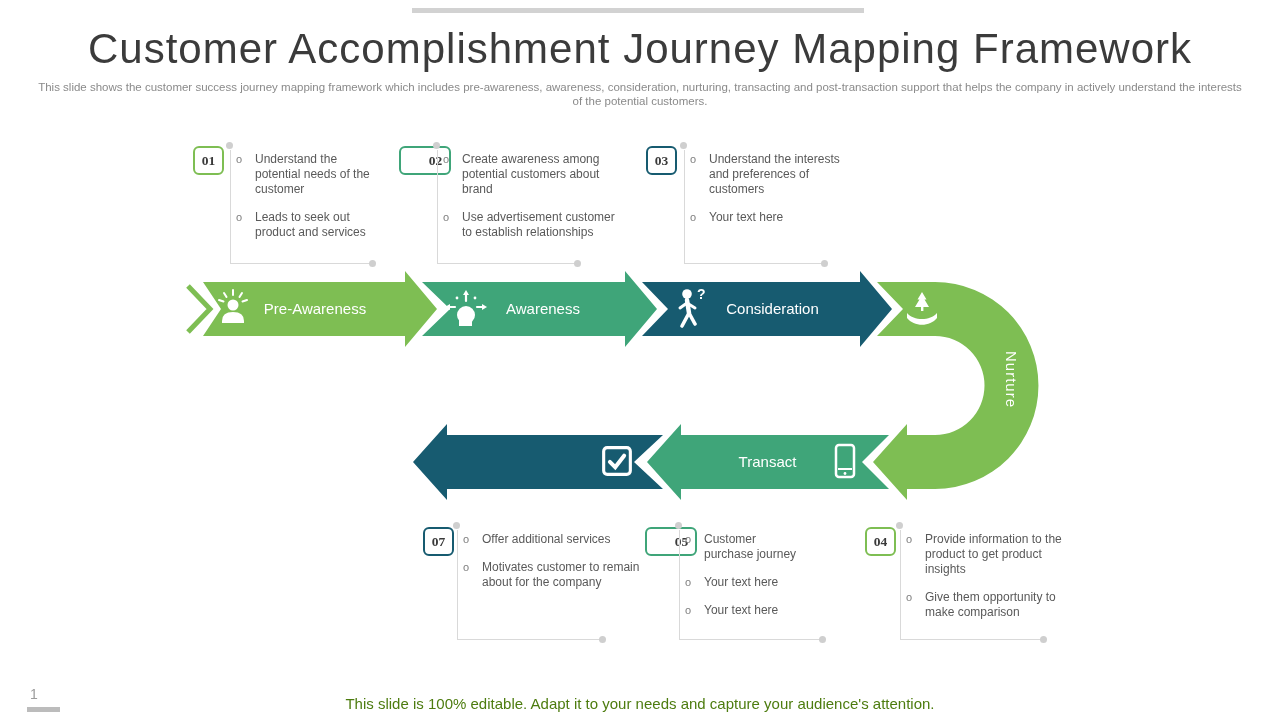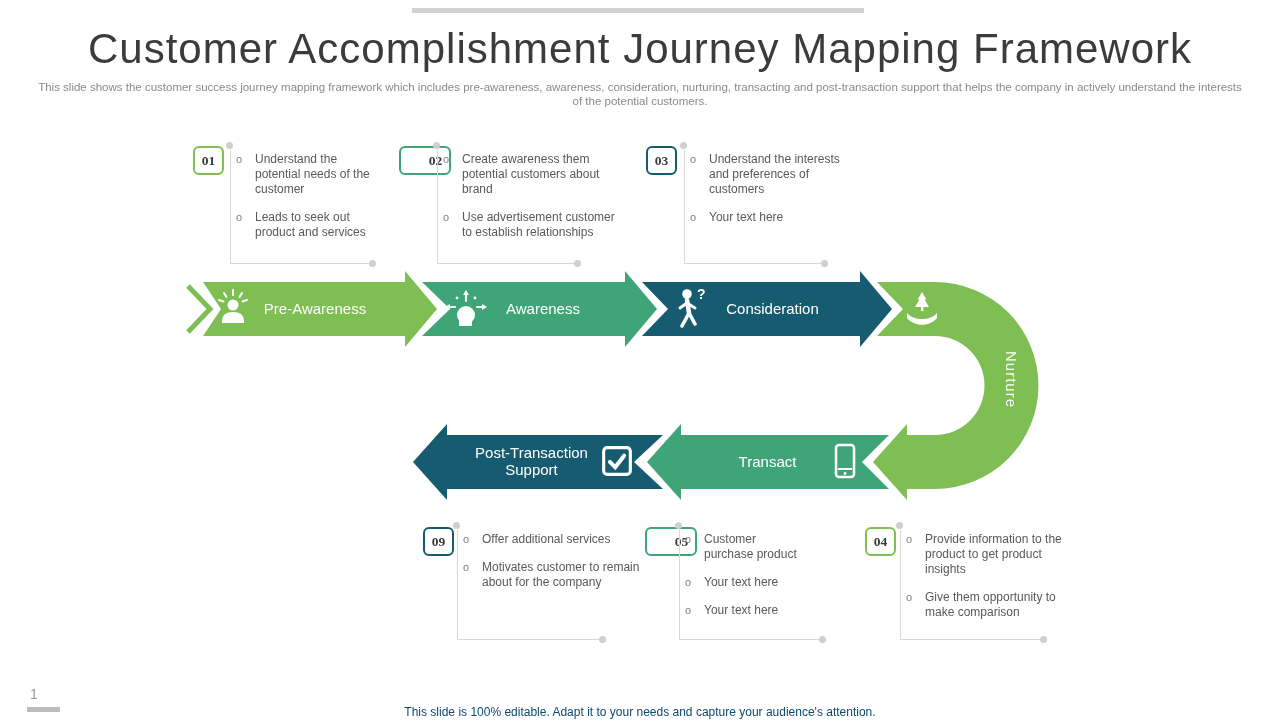--- a/index.html
+++ b/index.html
@@ -4,21 +4,21 @@
 <style>
   html,body{margin:0;padding:0;background:#fff;}
   .slide{position:relative;width:1280px;height:720px;background:#fff;overflow:hidden;
          font-family:"Liberation Sans",sans-serif;}
   .abs{position:absolute;}
   .top-bar{position:absolute;left:412px;top:8px;width:452px;height:5px;background:#d2d2d2;}
   .title{position:absolute;top:26px;left:0;width:100%;text-align:center;font-size:42px;
          line-height:46px;color:#3b3b3b;letter-spacing:1px;white-space:nowrap;}
   .subtitle{position:absolute;top:81px;left:35px;width:1210px;text-align:center;
             font-size:11.5px;line-height:13.5px;color:#8a8a8a;}
-  .footer{position:absolute;top:695px;left:0;width:100%;text-align:center;font-size:12px;color:#0c4a6e;margin-top:10px;}
+  .footer{position:absolute;top:695px;left:0;width:100%;text-align:center;font-size:15px;color:#4d7c0f;}
   .page-num{position:absolute;top:686px;left:30px;font-size:14px;color:#9b9b9b;}
   .page-num-bar{position:absolute;top:707px;left:27px;width:33px;height:5px;background:#bcbcbc;}
 
   .num-box{position:absolute;width:27px;height:25px;border:2px solid #999;border-radius:6px;
            display:flex;align-items:center;justify-content:center;background:#fff;
            font-family:"Liberation Serif",serif;font-weight:bold;font-size:13.5px;color:#3a3a3a;}
   .c-lg{border-color:#7EBE53;}
   .c-g{border-color:#3FA579;padding-left:21px;}
   .c-dt{border-color:#175B70;}
 
@@ -110,21 +110,20 @@
   <svg class="icon" style="left:601px;top:445px;" width="32" height="32" viewBox="0 0 36 36">
     <rect x="3" y="3" width="30" height="30" rx="4" fill="none" stroke="#fff" stroke-width="3.5"></rect>
     <path d="M10 19 L16 25 L26 12" fill="none" stroke="#fff" stroke-width="4.5" stroke-linecap="round"></path>
   </svg>
 
   <div class="arrow-label" style="left:250px;top:300px;width:130px;">Pre-Awareness</div>
   <div class="arrow-label" style="left:488px;top:300px;width:110px;">Awareness</div>
   <div class="arrow-label" style="left:715px;top:300px;width:115px;">Consideration</div>
   <div class="nurture-label">Nurture</div>
   <div class="arrow-label" style="left:710px;top:453px;width:115px;">Transact</div>
-  <div class="arrow-label" style="left:464px;top:444px;width:135px;">Post-Transaction Support</div>
 
   <div class="num-box c-lg" style="left:193px;top:146px;">01</div>
   <div class="callout-body" style="left:230px;top:150px;width:141px;height:112px;">
     <span class="dot dot-top"></span>
     <div class="bullet">
         <span class="marker">o</span>
         <span style="width:120px;">Understand the potential needs of the customer</span>
       </div>
     <div class="bullet">
         <span class="marker">o</span>
@@ -133,21 +132,21 @@
     <div class="bottom-line" style="width:142px;">
       <span class="dot dot-end"></span>
     </div>
   </div>
 
   <div class="num-box c-g" style="left:399px;top:146px;">02</div>
   <div class="callout-body" style="left:437px;top:150px;width:188px;height:112px;">
     <span class="dot dot-top"></span>
     <div class="bullet">
         <span class="marker">o</span>
-        <span style="width:168px;">Create awareness them potential customers about brand</span>
+        <span style="width:168px;">Create awareness among potential customers about brand</span>
       </div>
     <div class="bullet">
         <span class="marker">o</span>
         <span style="width:168px;">Use advertisement customer to establish relationships</span>
       </div>
     <div class="bottom-line" style="width:140px;">
       <span class="dot dot-end"></span>
     </div>
   </div>
 
@@ -160,42 +159,42 @@
       </div>
     <div class="bullet">
         <span class="marker">o</span>
         <span style="width:150px;">Your text here</span>
       </div>
     <div class="bottom-line" style="width:140px;">
       <span class="dot dot-end"></span>
     </div>
   </div>
 
-  <div class="num-box c-dt" style="left:423px;top:527px;">09</div>
+  <div class="num-box c-dt" style="left:423px;top:527px;">07</div>
   <div class="callout-body" style="left:457px;top:530px;width:205px;height:108px;">
     <span class="dot dot-top"></span>
     <div class="bullet">
         <span class="marker">o</span>
         <span style="width:185px;">Offer additional services</span>
       </div>
     <div class="bullet">
         <span class="marker">o</span>
         <span style="width:185px;">Motivates customer to remain about for the company</span>
       </div>
     <div class="bottom-line" style="width:145px;">
       <span class="dot dot-end"></span>
     </div>
   </div>
 
   <div class="num-box c-g" style="left:645px;top:527px;">05</div>
   <div class="callout-body" style="left:679px;top:530px;width:130px;height:108px;">
     <span class="dot dot-top"></span>
     <div class="bullet">
         <span class="marker">o</span>
-        <span style="width:102px;">Customer purchase product</span>
+        <span style="width:102px;">Customer purchase journey</span>
       </div>
     <div class="bullet">
         <span class="marker">o</span>
         <span style="width:102px;">Your text here</span>
       </div>
     <div class="bullet">
         <span class="marker">o</span>
         <span style="width:102px;">Your text here</span>
       </div>
     <div class="bottom-line" style="width:143px;">

